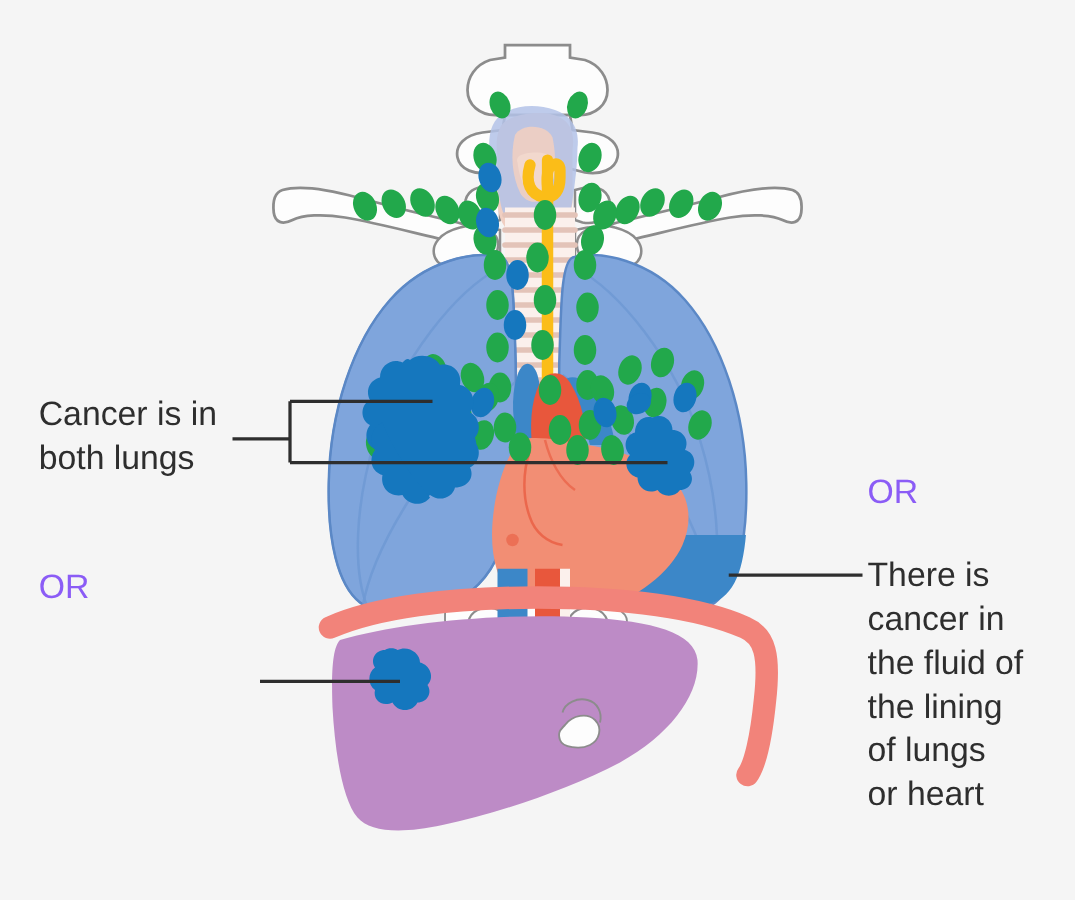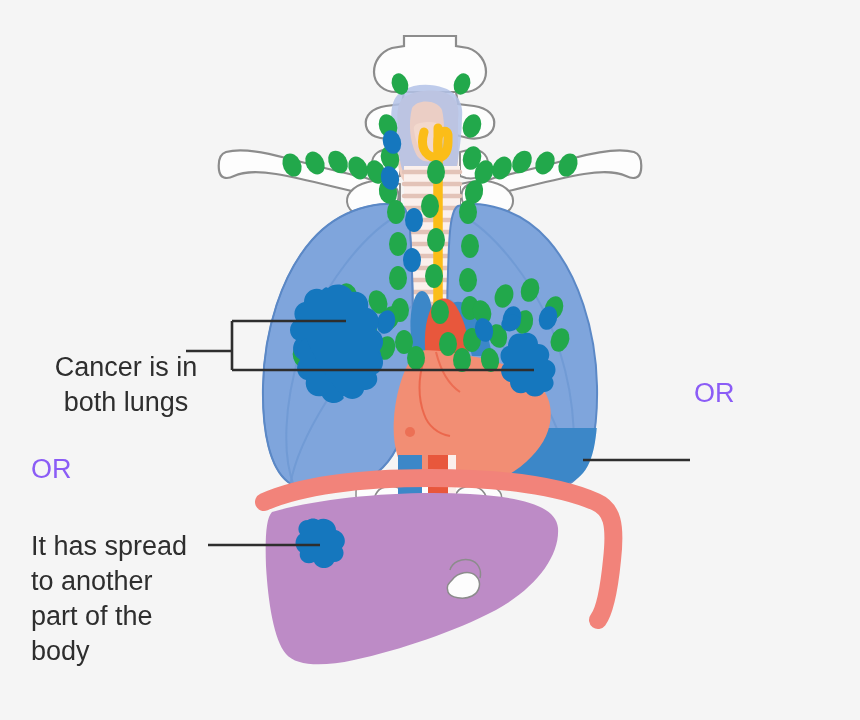--- a/index.html
+++ b/index.html
@@ -38,23 +38,22 @@
   }
   .or-label {
     position: absolute;
     font-family: "Liberation Sans", sans-serif;
     font-size: 27px;
     line-height: 35px;
     color: #8b5cf6;
   }
   #callout-lungs {
     left: 31px;
-    top: 350px;
+    top: 314px;
     width: 190px;
-    text-align: center;
   }
   #or-left {
     left: 31px;
     top: 452px;
   }
   #callout-spread {
     left: 31px;
     top: 529px;
     width: 215px;
   }
@@ -349,21 +348,23 @@
 
       <path d="M583,460 L690,460"></path>
     </g>
   </svg>
 
   <div class="callout" id="callout-lungs">Cancer is in
 both lungs</div>
 
   <div class="or-label" id="or-left">OR</div>
 
-  <div class="callout" id="callout-spread">It has spread
-to another
-part of the
-body</div>
 
   <div class="or-label" id="or-right">OR</div>
 
+  <div class="callout" id="callout-fluid">There is
+cancer in
+the fluid of
+the lining
+of lungs
+or heart</div>
 
 </div>
 
 </body></html>

